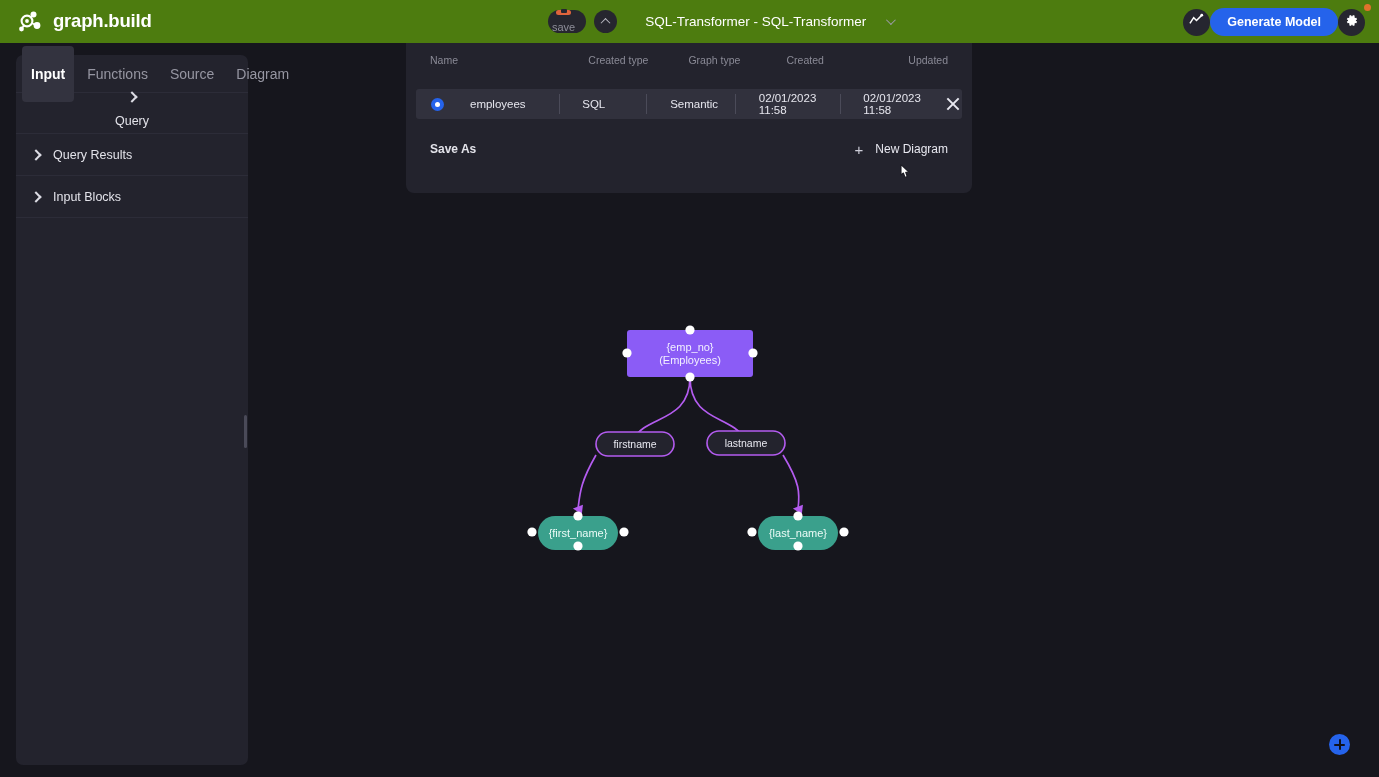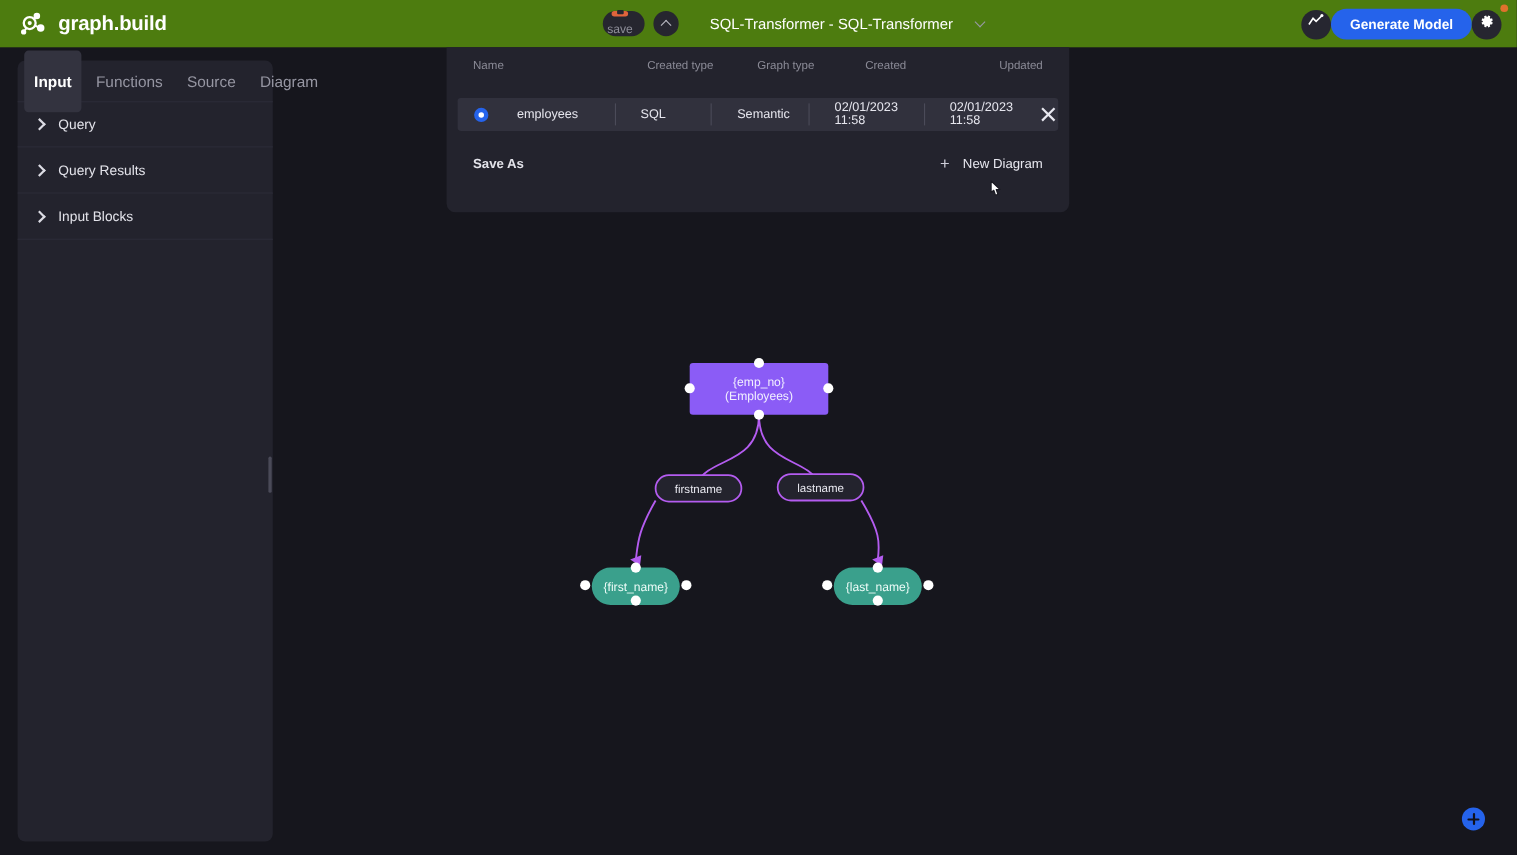--- a/index.html
+++ b/index.html
@@ -63,21 +63,21 @@
     background: #23232d; border-radius: 7px;
   }
   .tabs { display: flex; align-items: center; gap: 4px; padding: 6px 6px 0 6px; height: 32px; }
   .tab { font-size: 14px; color: #9696a2; padding: 20px 9px; border-radius: 4px; cursor: pointer; }
   .tab.active { background: #33333f; color: #ffffff; font-weight: bold; }
   .side-list { margin-top: 5px; }
   .side-row {
     height: 42px; display: flex; align-items: center; gap: 13px;
     padding: 0 16px; border-bottom: 1px solid #2c2c38; cursor: pointer;
   }
-  .side-row:first-child { border-top: 1px solid #2c2c38; }
+  .side-row:first-child { border-top: 1px solid #2c2c38; flex-direction: column; }
   .chev-r { width: 8px; height: 8px; border-right: 2px solid #dcdce4; border-top: 2px solid #dcdce4;
             transform: rotate(45deg); }
   .side-label { font-size: 12.5px; color: #e3e3ea; }
   .side-scroll {
     position: absolute; left: 228px; top: 360px; width: 3px; height: 33px;
     background: #4a4a58; border-radius: 2px;
   }
 
   
   .panel {

